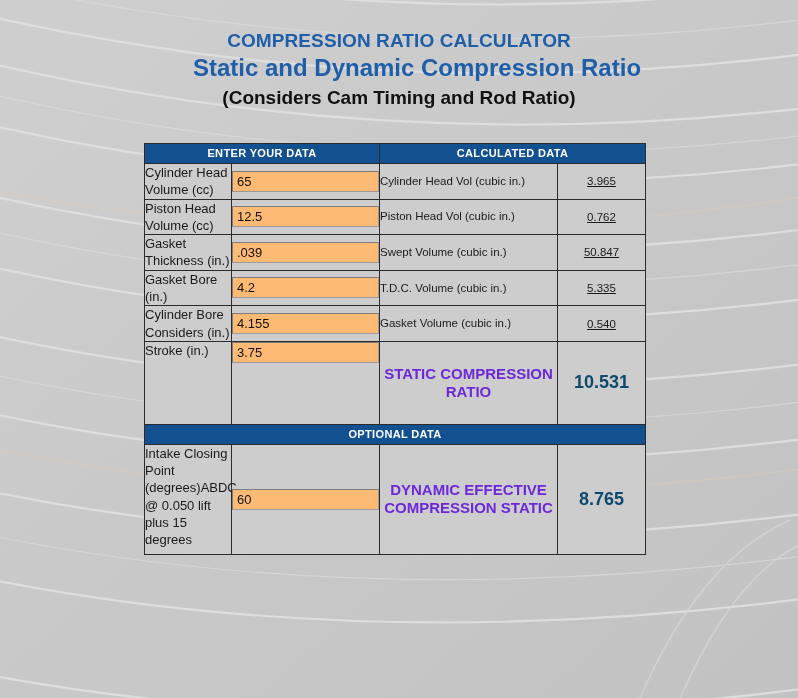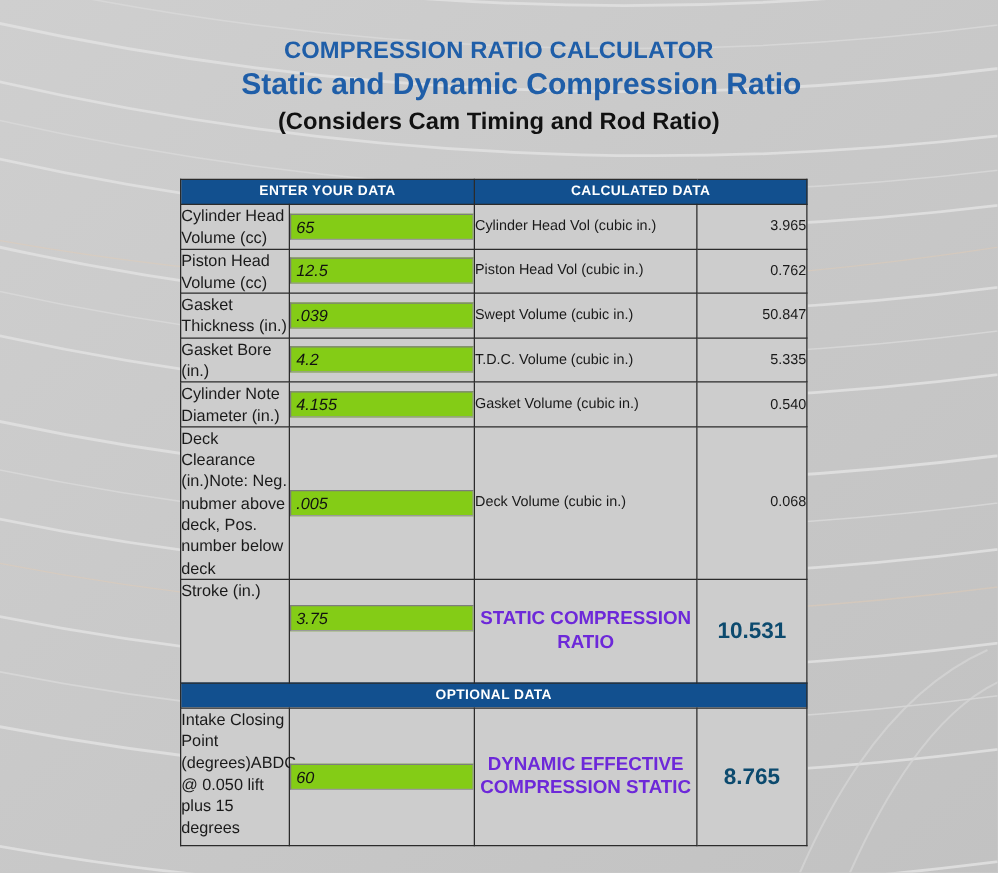--- a/index.html
+++ b/index.html
@@ -110,43 +110,43 @@
   .input-cell {
     padding: 0 6px;
     vertical-align: middle;
   }
   .txt {
     width: 100%;
     height: 21px;
     font-family: "Liberation Sans", sans-serif;
     font-size: 13px;
     color: #111111;
-    background: #84cc16;
+    background: #fdba74;
     border: 1px solid #9a9a9a;
     border-top-color: #7d7d7d;
     border-left-color: #7d7d7d;
     padding: 1px 4px;
     outline: none;
-    font-style: italic;
   }
 
   
   .res-lbl {
     font-size: 11.5px;
     color: #1a1a1a;
     padding: 5px 6px 5px 8px;
     vertical-align: middle;
     line-height: 1.3;
   }
   
   .res-val {
     font-size: 11.5px;
     color: #1a1a1a;
-    text-align: right;
-    vertical-align: middle;
+    text-align: center;
+    vertical-align: middle;
+    text-decoration: underline;
   }
 
   
   .ratio-lbl {
     color: #6d28d9;
     font-size: 15px;
     font-weight: bold;
     text-align: center;
     vertical-align: middle;
     line-height: 1.22;
@@ -254,40 +254,32 @@
       <tr>
         <td class="lbl">Gasket Bore (in.)</td>
         <td class="input-cell">
           <input class="txt" type="text" value="4.2" style="">
         </td>
         <td class="res-lbl">T.D.C. Volume (cubic in.)</td>
         <td class="res-val">5.335</td>
       </tr>
 
       <tr>
-        <td class="lbl">Cylinder Note Diameter (in.)</td>
+        <td class="lbl">Cylinder Bore Considers (in.)</td>
         <td class="input-cell">
           <input class="txt" type="text" value="4.155" style="">
         </td>
         <td class="res-lbl">Gasket Volume (cubic in.)</td>
         <td class="res-val">0.540</td>
       </tr>
 
-      <tr>
-        <td class="lbl" style="height:85px;">Deck Clearance (in.)Note: Neg. nubmer above deck, Pos. number below deck</td>
-        <td class="input-cell">
-          <input class="txt" type="text" value=".005" style="">
-        </td>
-        <td class="res-lbl">Deck Volume (cubic in.)</td>
-        <td class="res-val">0.068</td>
-      </tr>
 
       <tr>
         <td class="lbl" style="height:83px;">Stroke (in.)</td>
-        <td class="input-cell" style="vertical-align:top; padding-top:20px;">
+        <td class="input-cell" style="vertical-align:top; padding-top:0;">
           <input class="txt" type="text" value="3.75" style="">
         </td>
         <td class="ratio-lbl">STATIC COMPRESSION RATIO</td>
         <td class="ratio-val">10.531</td>
       </tr>
 
       <tr>
         <td class="section-bar" colspan="4">OPTIONAL DATA</td>
       </tr>
 

